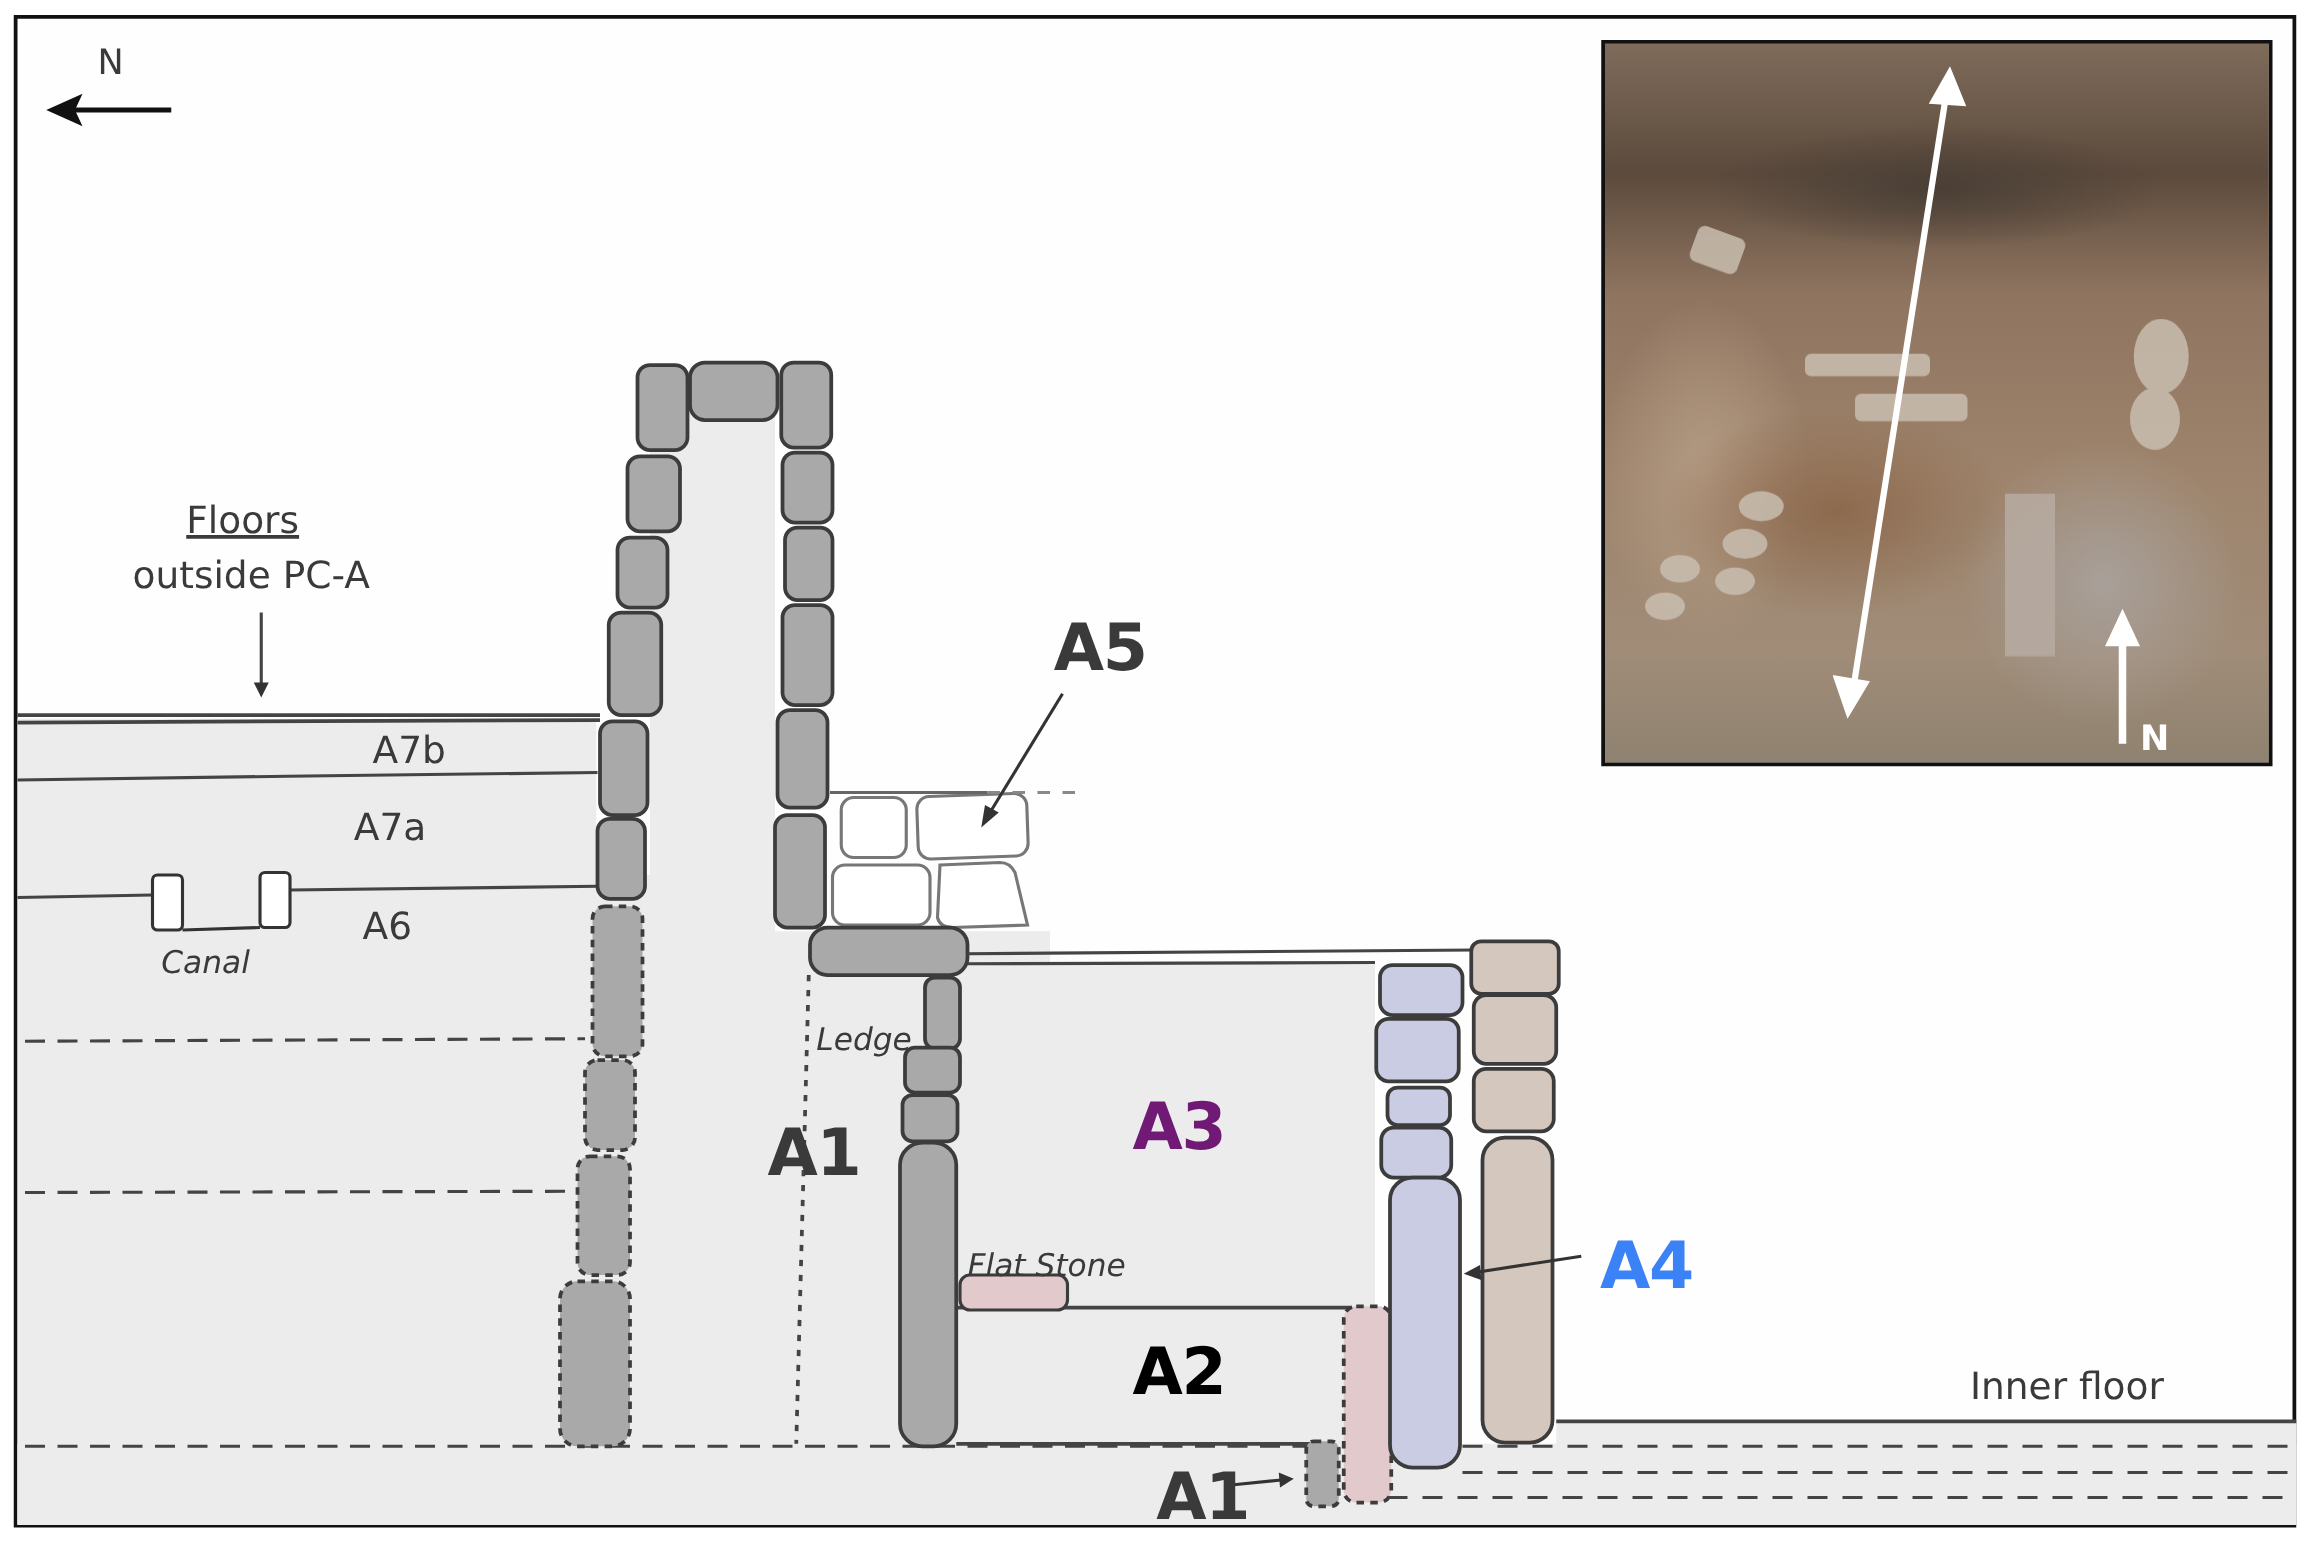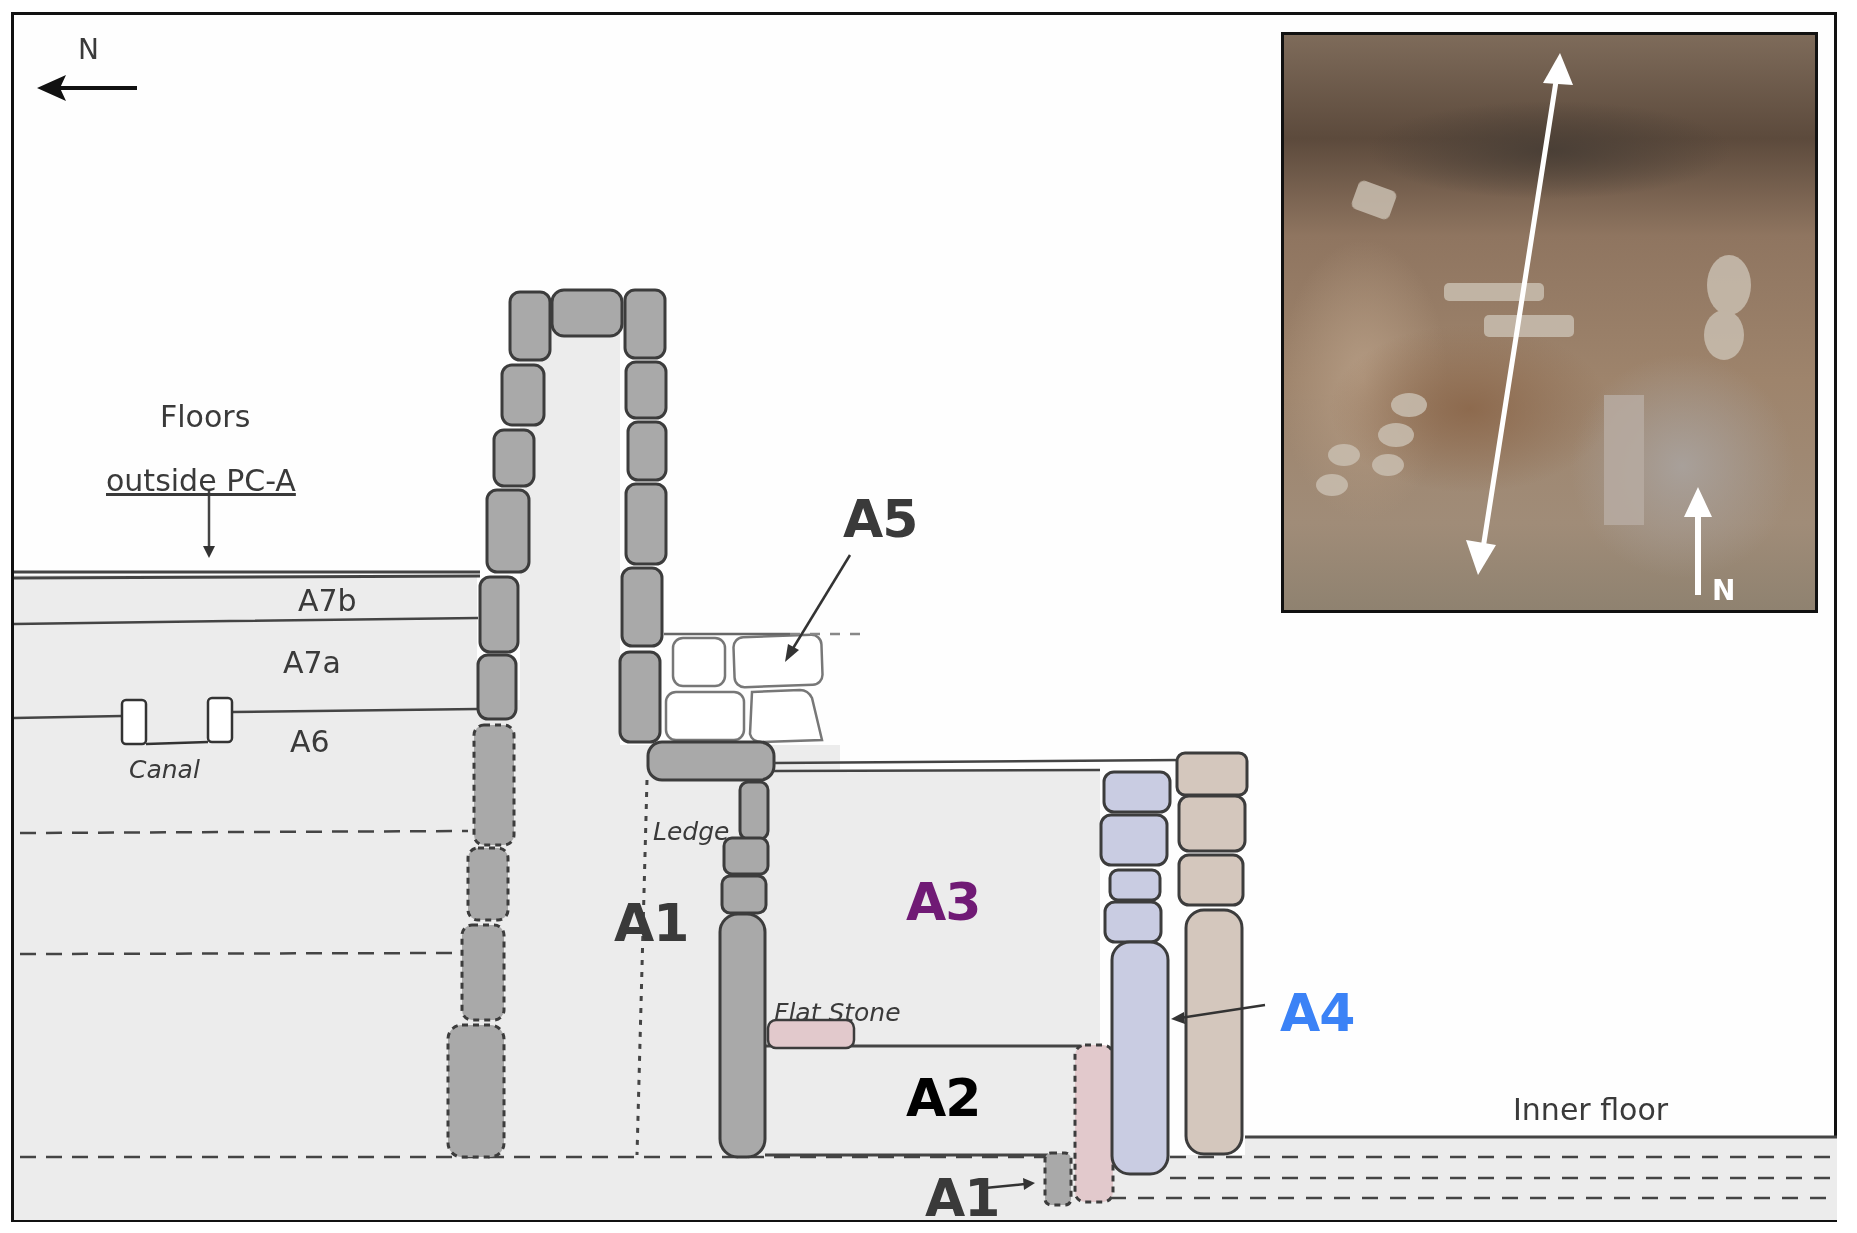--- a/index.html
+++ b/index.html
@@ -148,35 +148,35 @@
 
   <g stroke="#444" fill="none">
     <line x1="1245" y1="1137" x2="1837" y2="1137" stroke-width="3"></line>
     <line x1="1170" y1="1157" x2="1837" y2="1157" stroke-width="2.5" stroke-dasharray="16,12"></line>
     <line x1="1170" y1="1178" x2="1837" y2="1178" stroke-width="2.5" stroke-dasharray="16,12"></line>
     <line x1="1110" y1="1198" x2="1837" y2="1198" stroke-width="2.5" stroke-dasharray="16,12"></line>
   </g>
 </svg>
 
 <span class="lbl mid" style="left:78px;top:36px;font-size:28px;">N</span>
-<span class="lbl mid" style="left:160px;top:402px;">Floors</span>
-<span class="lbl mid" style="left:106px;top:466px;text-decoration:underline;">outside PC-A</span>
+<span class="lbl mid" style="left:149px;top:402px;text-decoration:underline;">Floors</span>
+<span class="lbl mid" style="left:106px;top:446px;">outside PC-A</span>
 <span class="lbl mid" style="left:298px;top:586px;">A7b</span>
 <span class="lbl mid" style="left:283px;top:648px;">A7a</span>
 <span class="lbl mid" style="left:290px;top:727px;">A6</span>
 <span class="lbl ital" style="left:129px;top:757px;">Canal</span>
 <span class="lbl big" style="left:843px;top:493px;">A5</span>
 <span class="lbl ital" style="left:653px;top:793px;margin-top:26px;">Ledge</span>
 <span class="lbl big" style="left:614px;top:897px;">A1</span>
 <span class="lbl big" style="left:906px;top:876px;color:#701a75;">A3</span>
 <span class="lbl ital" style="left:774px;top:1000px;">Flat Stone</span>
 <span class="lbl big" style="left:906px;top:1072px;color:#000000;">A2</span>
 <span class="lbl big" style="left:1280px;top:987px;color:#3b82f6;">A4</span>
 <span class="lbl big" style="left:925px;top:1172px;">A1</span>
-<span class="lbl mid" style="left:1513px;top:1095px;text-align:center;">Inner floor</span>
+<span class="lbl mid" style="left:1576px;top:1095px;text-align:center;">Inner floor</span>
 
 <div class="photo">
   <svg width="537" height="581" viewBox="0 0 537 581">
 
     <g fill="#c9beb0" opacity="0.85">
       <rect x="70" y="150" width="40" height="30" rx="6" transform="rotate(20 90 165)"></rect>
       <rect x="160" y="248" width="100" height="18" rx="5"></rect>
       <rect x="200" y="280" width="90" height="22" rx="5"></rect>
       <ellipse cx="125" cy="370" rx="18" ry="12"></ellipse>
       <ellipse cx="112" cy="400" rx="18" ry="12"></ellipse>

